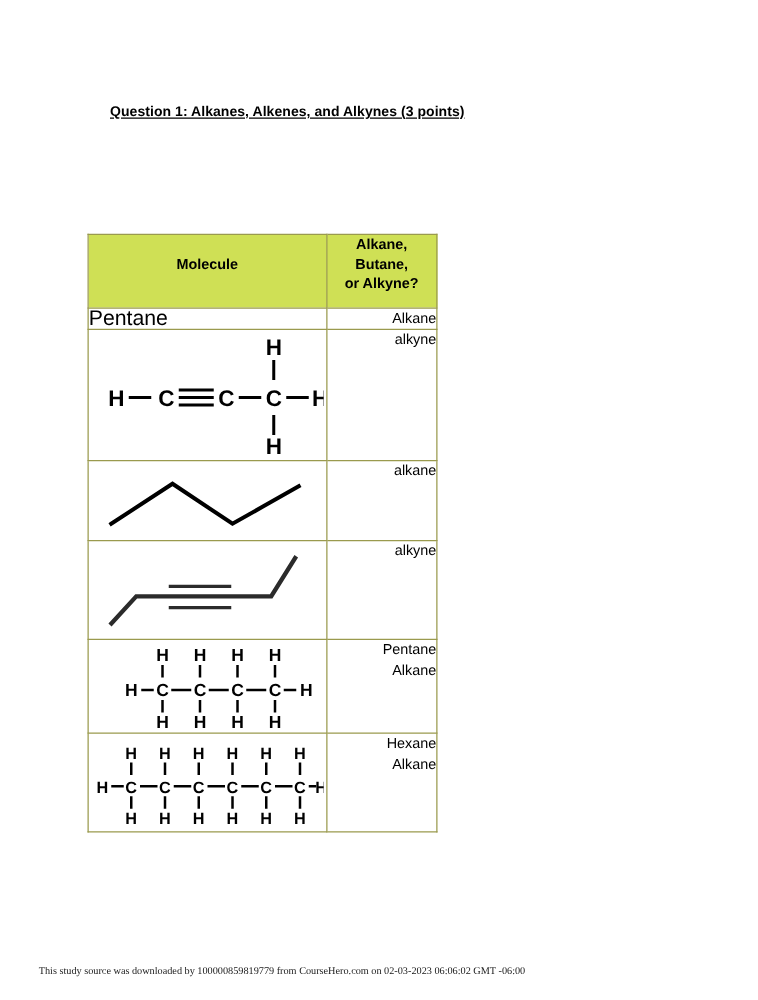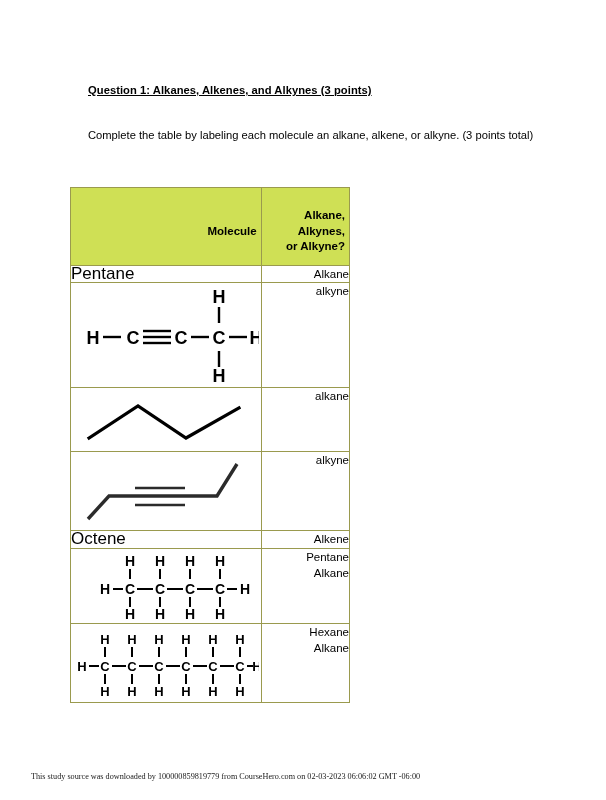--- a/index.html
+++ b/index.html
@@ -58,22 +58,22 @@
     padding: 0;
     vertical-align: top;
   }
   .col-mol { width: 190px; }
   .col-type { width: 88px; }
 
   .mol-table thead th {
     background: #cfe055;
     font-size: 11.5px;
     font-weight: bold;
-    text-align: right;
-    padding: 20px 4px 10px 4px;
+    text-align: center;
+    padding: 1px 4px 10px 4px;
     line-height: 15.5px;
     vertical-align: middle;
   }
 
   .cell-text {
     font-size: 17px;
     text-align: left;
     padding: 7px 4px 7px 4px;
     line-height: 15px;
   }
@@ -105,33 +105,32 @@
   .footer-dl { top: 752px; margin-top: 20px; }
   .footer-url { top: 779px; }
 </style>
 </head>
 <body>
 
 <div class="page">
 
   <div class="q-heading">Question 1: Alkanes, Alkenes, and Alkynes (3 points)</div>
 
-  <div class="q-prompt">Complete the table by labeling each molecule an alkane, alkene, or alkyne. (3 points total)</div>
 
   <table class="mol-table">
     <colgroup>
       <col class="col-mol">
       <col class="col-type">
     </colgroup>
     <thead>
       <tr>
         <th class="col-mol">Molecule</th>
         <th class="col-type">
           <div>Alkane,</div>
-          <div>Alkynes,</div>
+          <div>Butane,</div>
           <div>or Alkyne?</div>
         </th>
       </tr>
     </thead>
     <tbody>
 
       <tr>
         <td class="cell-text">Pentane</td>
         <td class="cell-type">Alkane</td>
       </tr>
@@ -185,24 +184,20 @@
 
               <polyline points="17,67 38,44 122,44 146,44 166,12" fill="none" stroke="#2b2b2b" stroke-width="3.4" stroke-linecap="butt" stroke-linejoin="miter"></polyline>
               <line x1="64" y1="36" x2="114" y2="36" stroke="#2b2b2b" stroke-width="2.6"></line>
               <line x1="64" y1="53" x2="114" y2="53" stroke="#2b2b2b" stroke-width="2.6"></line>
             </svg>
           </div>
         </td>
         <td class="cell-type">alkyne</td>
       </tr>
 
-      <tr>
-        <td class="cell-text">Octene</td>
-        <td class="cell-type">Alkene</td>
-      </tr>
 
       <tr>
         <td class="cell-fig">
           <div class="fig-box">
             <svg width="188" height="74" viewBox="0 0 188 74">
               <g font-family="Liberation Sans, sans-serif" font-size="14" font-weight="bold" text-anchor="middle" fill="#000">
 
                 <line x1="42" y1="40" x2="52" y2="40" stroke="#000" stroke-width="2"></line>
                 <line x1="66" y1="40" x2="82" y2="40" stroke="#000" stroke-width="2"></line>
                 <line x1="96" y1="40" x2="112" y2="40" stroke="#000" stroke-width="2"></line>

